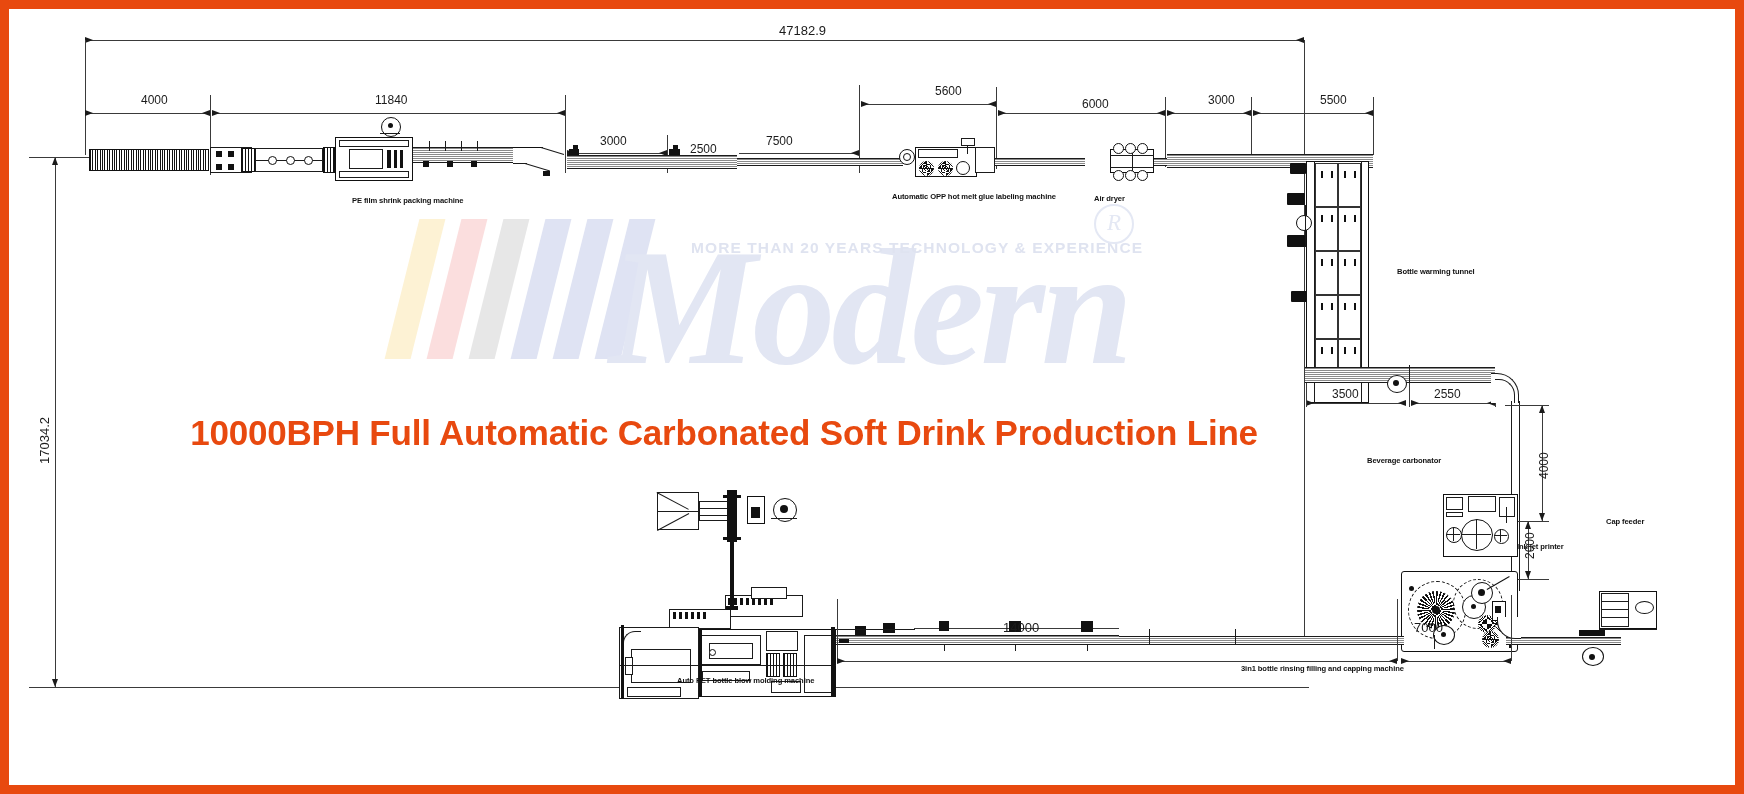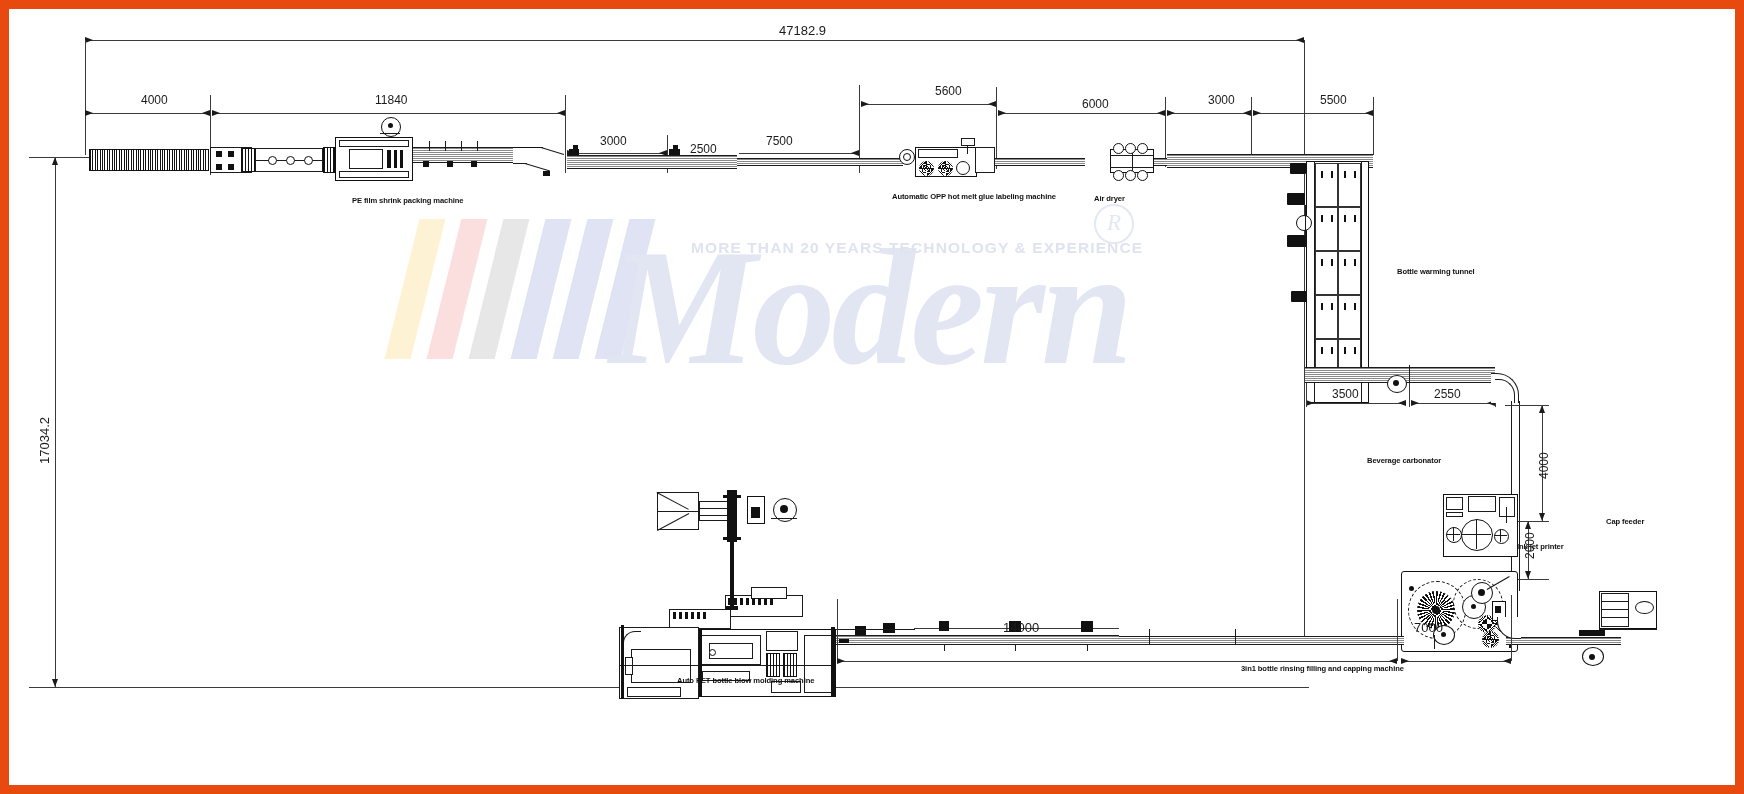--- a/index.html
+++ b/index.html
@@ -77,20 +77,21 @@
     <i style="left:42px;background:#fbdede"></i>
     <i style="left:84px;background:#e7e7e7"></i>
     <i style="left:126px;background:#dfe3f3"></i>
     <i style="left:168px;background:#dfe3f3"></i>
     <i style="left:210px;background:#dfe3f3"></i>
   </div>
   <div class="wm" id="wm-word">Modern</div>
   <div class="wm" id="wm-tag">MORE THAN 20 YEARS TECHNOLOGY &amp; EXPERIENCE</div>
   <div class="wm" id="wm-reg">R</div>
 
+  <div id="headline" style="color: rgb(232, 73, 15);">10000BPH Full Automatic Carbonated Soft Drink Production Line</div>
 
   <div class="dimtxt big" style="left:770px;top:14px;">47182.9</div>
   <div class="ln h thin" style="left:76px;top:31px;width:1219px;"></div>
   <div class="arw r" style="left:76px;top:28px;"></div>
   <div class="arw l" style="left:1287px;top:28px;"></div>
   <div class="ln v thin" style="left:76px;top:31px;height:115px;"></div>
   <div class="ln v thin" style="left:1295px;top:31px;height:600px;"></div>
 
   <div class="dimtxt" style="left:132px;top:84px;">4000</div>
   <div class="ln h thin" style="left:76px;top:104px;width:125px;"></div>

